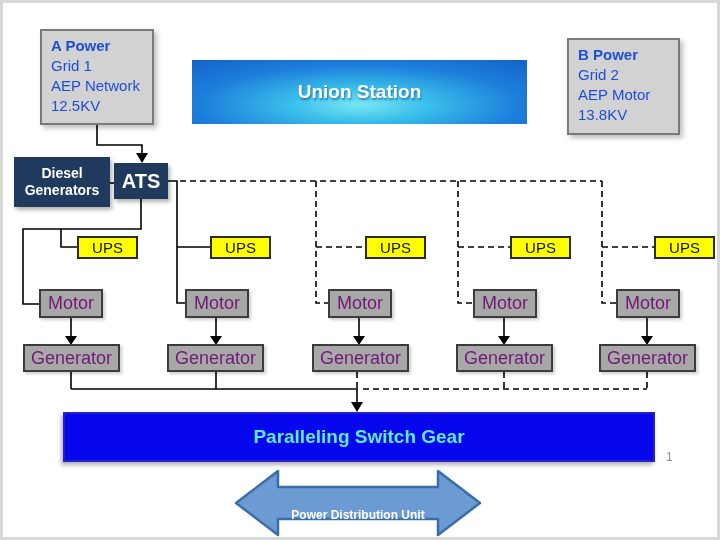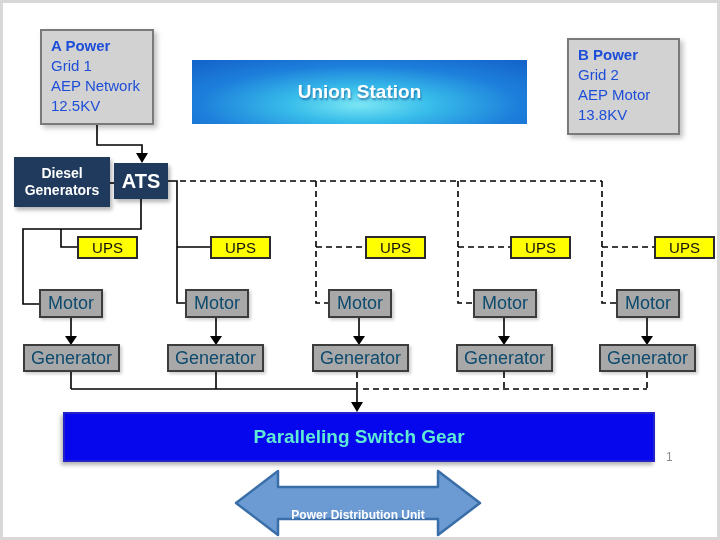--- a/index.html
+++ b/index.html
@@ -35,21 +35,21 @@
   .ats{font-size:20px;}
   
   .ups-box{
     background:#ffff00;border:2px solid #2b2b2b;z-index:2;
     display:flex;align-items:center;justify-content:center;
     font-size:15px;color:#111;
   }
   .gray-box{
     background:#a8a8a8;border:2px solid #3c3c3c;z-index:2;
     display:flex;align-items:center;justify-content:center;
-    font-size:18px;color:#0c4a6e;box-shadow:2px 2px 3px rgba(0,0,0,0.2);
+    font-size:18px;color:#701a75;box-shadow:2px 2px 3px rgba(0,0,0,0.2);
   }
   
   .switchgear{
     background:#0707ee;border:2px solid #2222c8;z-index:2;
     display:flex;align-items:center;justify-content:center;
     color:#5eead4;font-weight:bold;font-size:19px;
     box-shadow:-2px 3px 4px rgba(0,0,0,0.3);
   }
   
   .pdu{z-index:2;}

